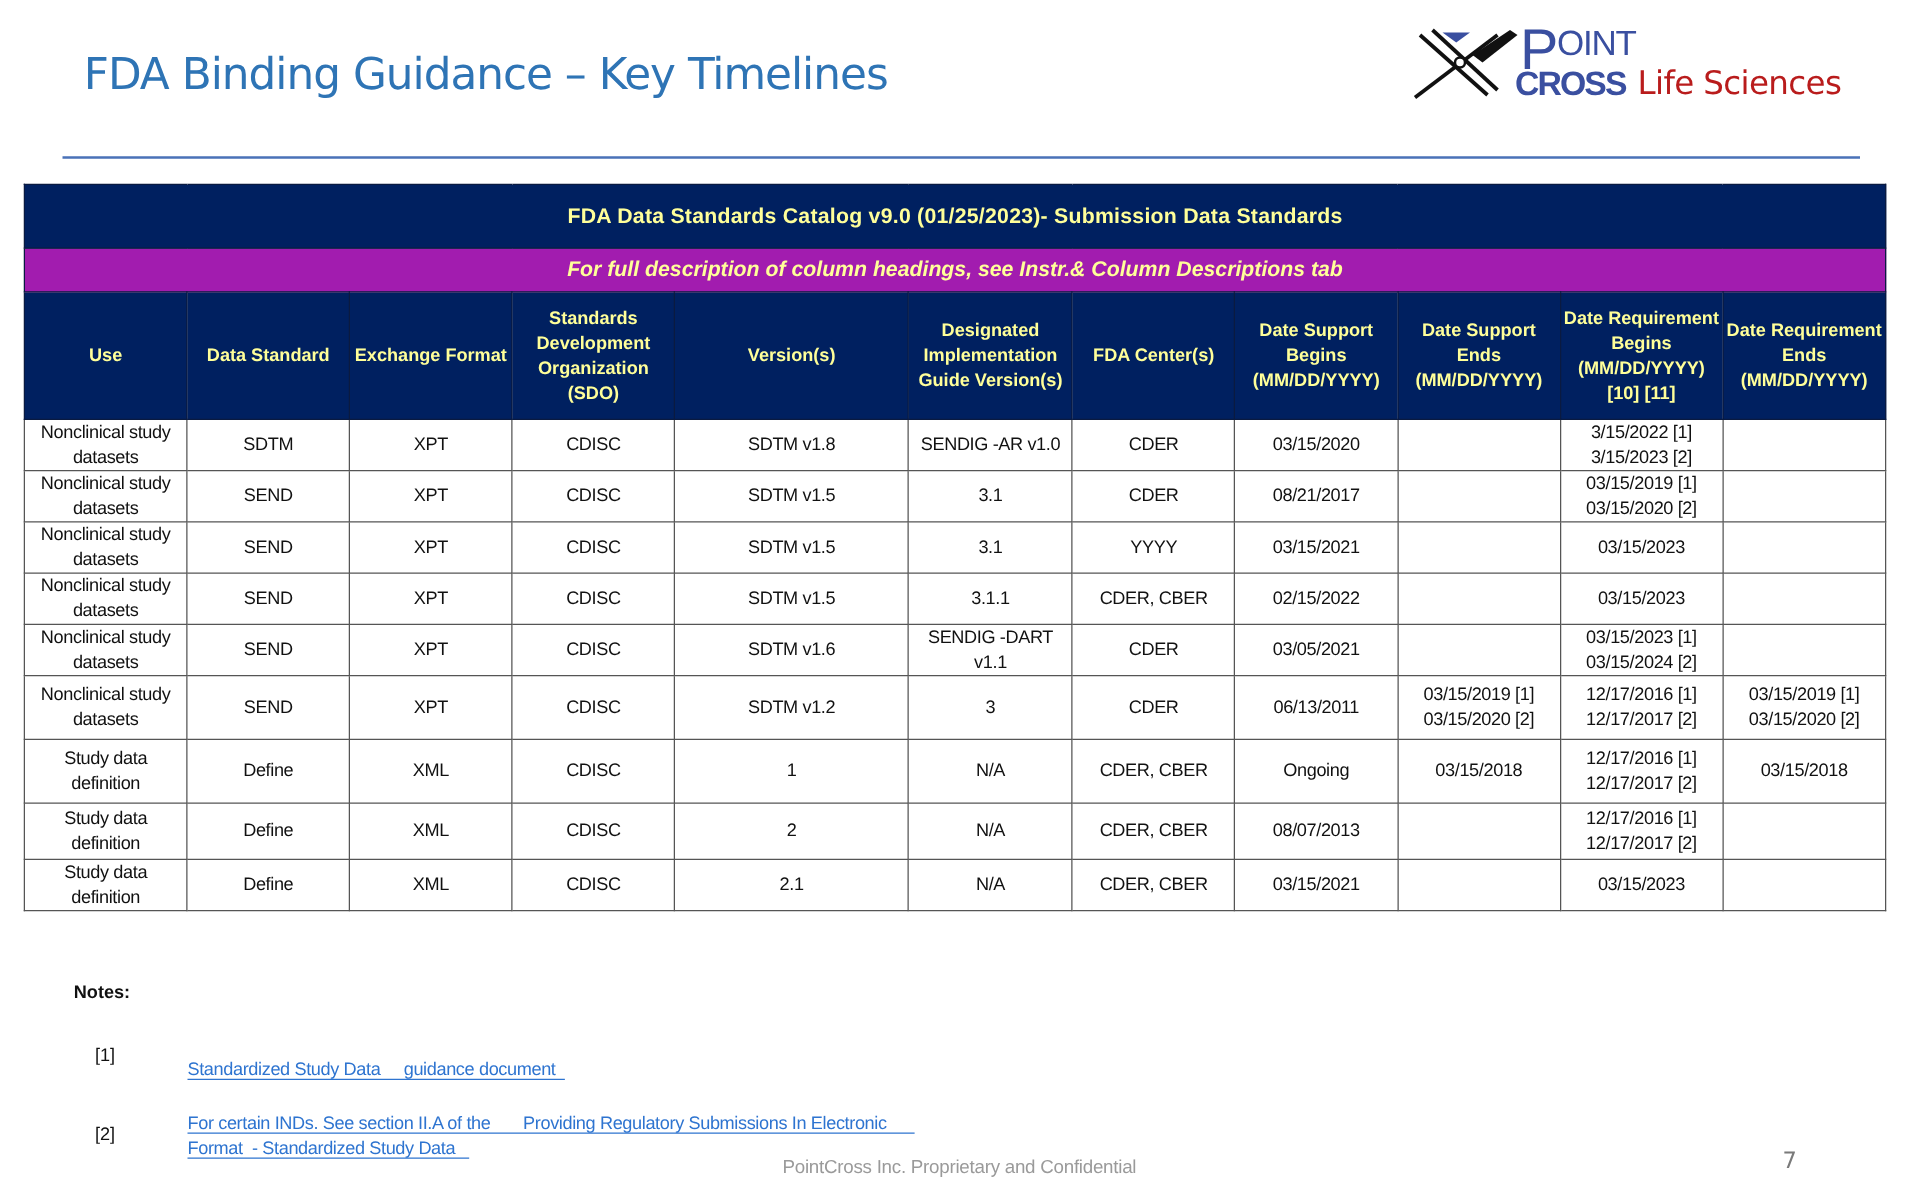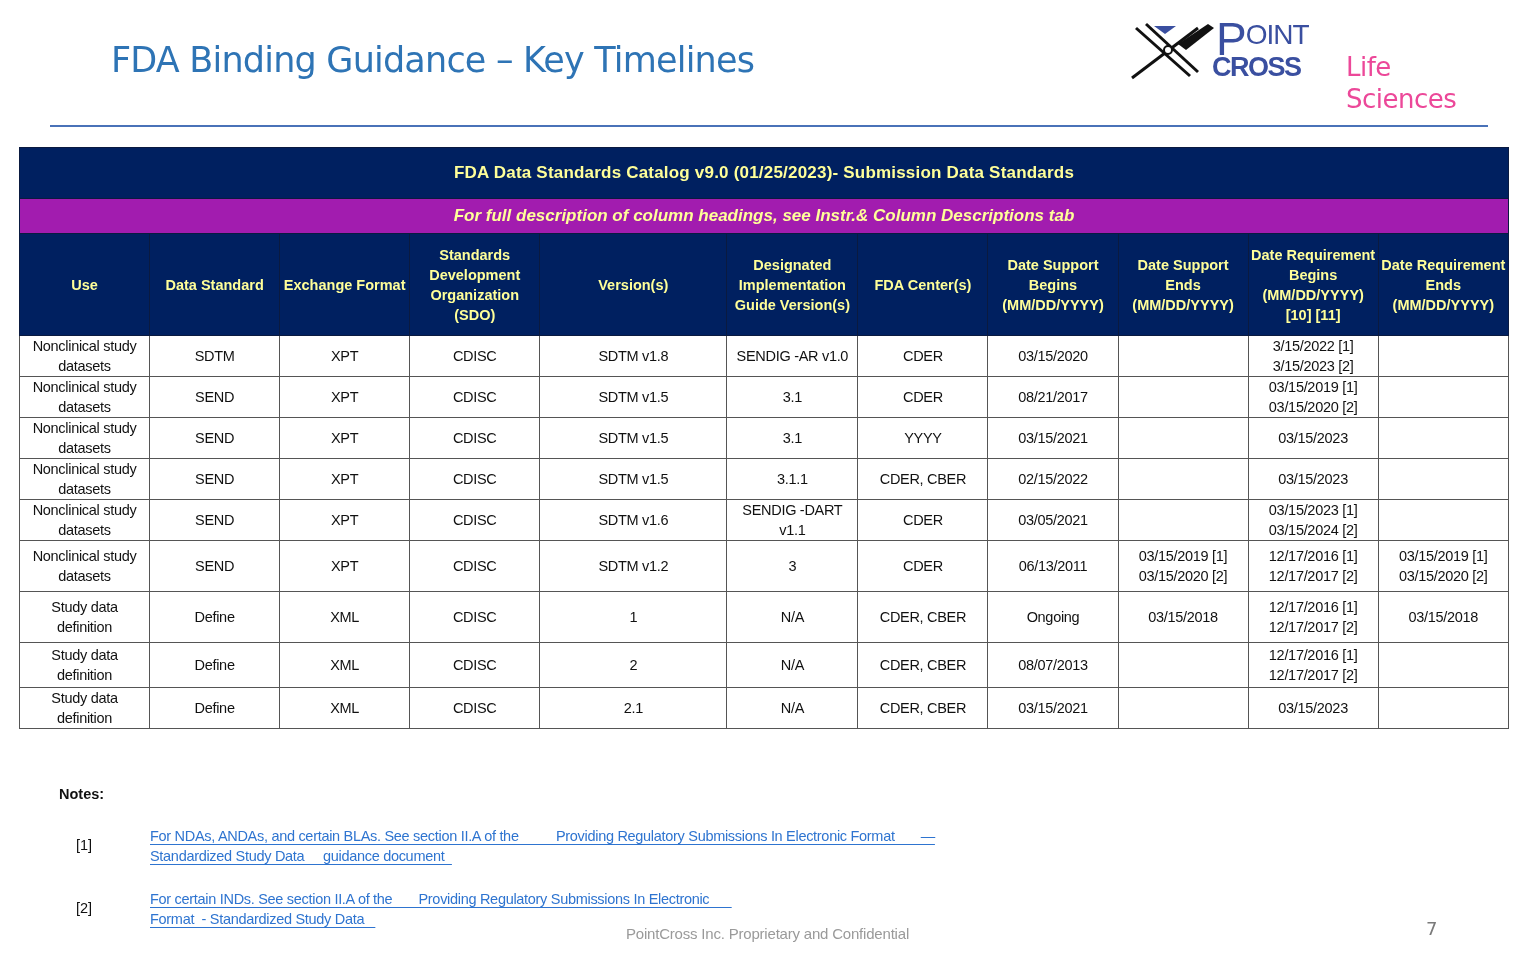--- a/index.html
+++ b/index.html
@@ -1,26 +1,26 @@
 <!DOCTYPE html>
 <html><head>
 <meta charset="utf-8">
 <style>
   html, body { margin: 0; padding: 0; background: #ffffff; }
   body { width: 1536px; height: 961px; position: relative; overflow: hidden; font-family: "Liberation Sans", sans-serif; }
 
-  .title { position: absolute; left: 67px; top: 40px; font-family: "DejaVu Sans", sans-serif; font-size: 35px; color: #2e74b5; letter-spacing: -0.8px; white-space: nowrap; margin-left: 44px; }
+  .title { position: absolute; left: 67px; top: 40px; font-family: "DejaVu Sans", sans-serif; font-size: 35px; color: #2e74b5; letter-spacing: -0.8px; white-space: nowrap; }
   .title-rule { position: absolute; left: 50px; top: 125px; width: 1438px; height: 2px; background: #4a72b8; }
 
   .logo { position: absolute; left: 1128px; top: 18px; width: 360px; height: 64px; }
   .logo svg { position: absolute; left: 0; top: 2px; }
   .logo .point { position: absolute; left: 88px; top: 0px; font-family: "Liberation Sans", sans-serif; font-size: 28px; color: #3a4fa0; letter-spacing: -1px; font-weight: 300; line-height: 34px; text-align: center; }
   .logo .point .big-p { font-size: 46px; line-height: 46px; vertical-align: top; position: relative; top: -2px; }
   .logo .cross { position: absolute; left: 84px; top: 33px; font-family: "Liberation Sans", sans-serif; font-weight: bold; font-size: 27px; color: #3a4fa0; letter-spacing: -1.5px; line-height: 32px; }
-  .logo .ls { position: absolute; left: 182px; top: 33px; font-family: "DejaVu Sans", sans-serif; font-size: 26px; color: #ec4899; line-height: 32px; letter-spacing: -0.5px; margin-left: 36px; }
+  .logo .ls { position: absolute; left: 182px; top: 33px; font-family: "DejaVu Sans", sans-serif; font-size: 26px; color: #b91c1c; line-height: 32px; letter-spacing: -0.5px; }
 
   .tbl-wrap { position: absolute; left: 19px; top: 147px; width: 1184px; }
   table.std { border-collapse: collapse; width: 1490px; table-layout: fixed; font-family: "Liberation Sans", sans-serif; }
   table.std th, table.std td { border: 1px solid #000; text-align: center; vertical-align: middle; padding: 0 2px; }
   .hdr-title { background: #002060; color: #ffff99; font-weight: bold; font-size: 17px; height: 50px; border-color: #0a1a40 !important; letter-spacing: 0.2px; }
   .hdr-sub { background: #a21caf; color: #ffff99; font-style: italic; font-size: 17px; height: 34px; border-color: #0a1a40 !important; }
   .col-h { background: #002060; color: #ffff99; font-weight: bold; font-size: 14.5px; line-height: 20px; height: 101px; border-color: #0a1a40 !important; }
   table.std td { font-size: 14.5px; color: #111; line-height: 20px; letter-spacing: -0.3px; background: #fff; border-color: #555; }
   td.use { text-align: center; }
   tr.r41 td { height: 40px; }
@@ -212,21 +212,21 @@
         </tr>
       </tbody>
   </table>
 </div>
 
 <div class="notes-label">Notes:</div>
 
 <div class="note" style="top:826px;">
   <div class="num" style="top:11px;">[1]</div>
   <div class="txt">
-    <a>For NDAs, ANDAs, and certain BLAs. See section II.A of the &nbsp;&nbsp;&nbsp;&nbsp;&nbsp;&nbsp;&nbsp;&nbsp;&nbsp;Providing Regulatory Submissions In Electronic Format &nbsp;&nbsp;&nbsp;&nbsp;&nbsp;&nbsp;—</a><br>
+    <br>
     <a>Standardized Study Data &nbsp;&nbsp;&nbsp;&nbsp;guidance document &nbsp;</a>
   </div>
 </div>
 
 <div class="note" style="top:889px;">
   <div class="num" style="top:11px;">[2]</div>
   <div class="txt">
     <a>For certain INDs. See section II.A of the &nbsp;&nbsp;&nbsp;&nbsp;&nbsp;&nbsp;Providing Regulatory Submissions In Electronic &nbsp;&nbsp;&nbsp;&nbsp;&nbsp;</a><br>
     <a>Format &nbsp;- Standardized Study Data &nbsp;&nbsp;</a>
   </div>

